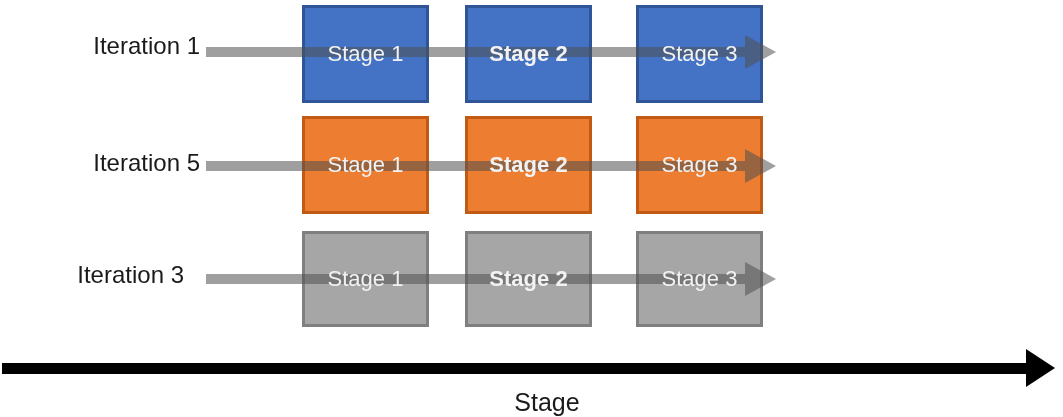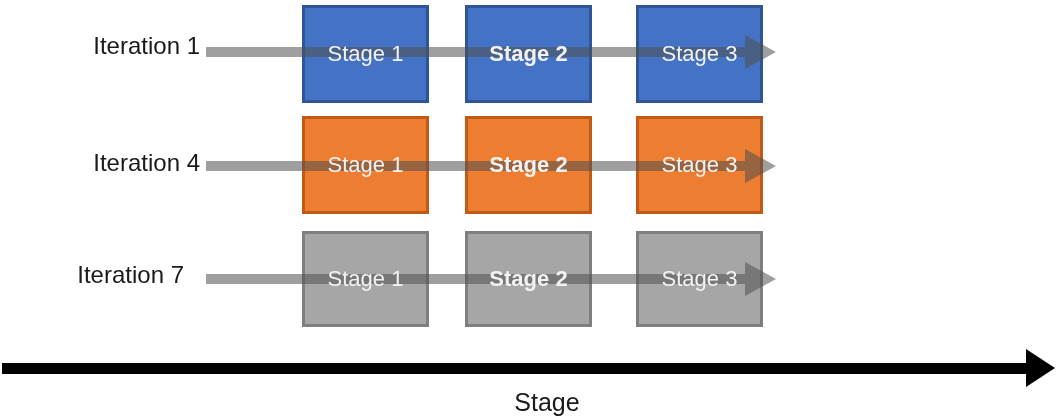--- a/index.html
+++ b/index.html
@@ -120,34 +120,34 @@
   </div>
   <div class="box theme-blue c2 r1">
     <span class="stage-text">Stage 2</span>
   </div>
   <div class="box theme-blue c3 r1">
     <span class="stage-text">Stage 3</span>
   </div>
   <div class="iter-tail tail-1"></div>
   <div class="iter-head head-1"></div>
 
-  <div class="iter-label lbl-2">Iteration 4</div>
+  <div class="iter-label lbl-2">Iteration 5</div>
   <div class="box theme-orange c1 r2">
     <span class="stage-text">Stage 1</span>
   </div>
   <div class="box theme-orange c2 r2">
     <span class="stage-text">Stage 2</span>
   </div>
   <div class="box theme-orange c3 r2">
     <span class="stage-text">Stage 3</span>
   </div>
   <div class="iter-tail tail-2"></div>
   <div class="iter-head head-2"></div>
 
-  <div class="iter-label lbl-3">Iteration 7</div>
+  <div class="iter-label lbl-3">Iteration 3</div>
   <div class="box theme-gray c1 r3">
     <span class="stage-text">Stage 1</span>
   </div>
   <div class="box theme-gray c2 r3">
     <span class="stage-text">Stage 2</span>
   </div>
   <div class="box theme-gray c3 r3">
     <span class="stage-text">Stage 3</span>
   </div>
   <div class="iter-tail tail-3"></div>

